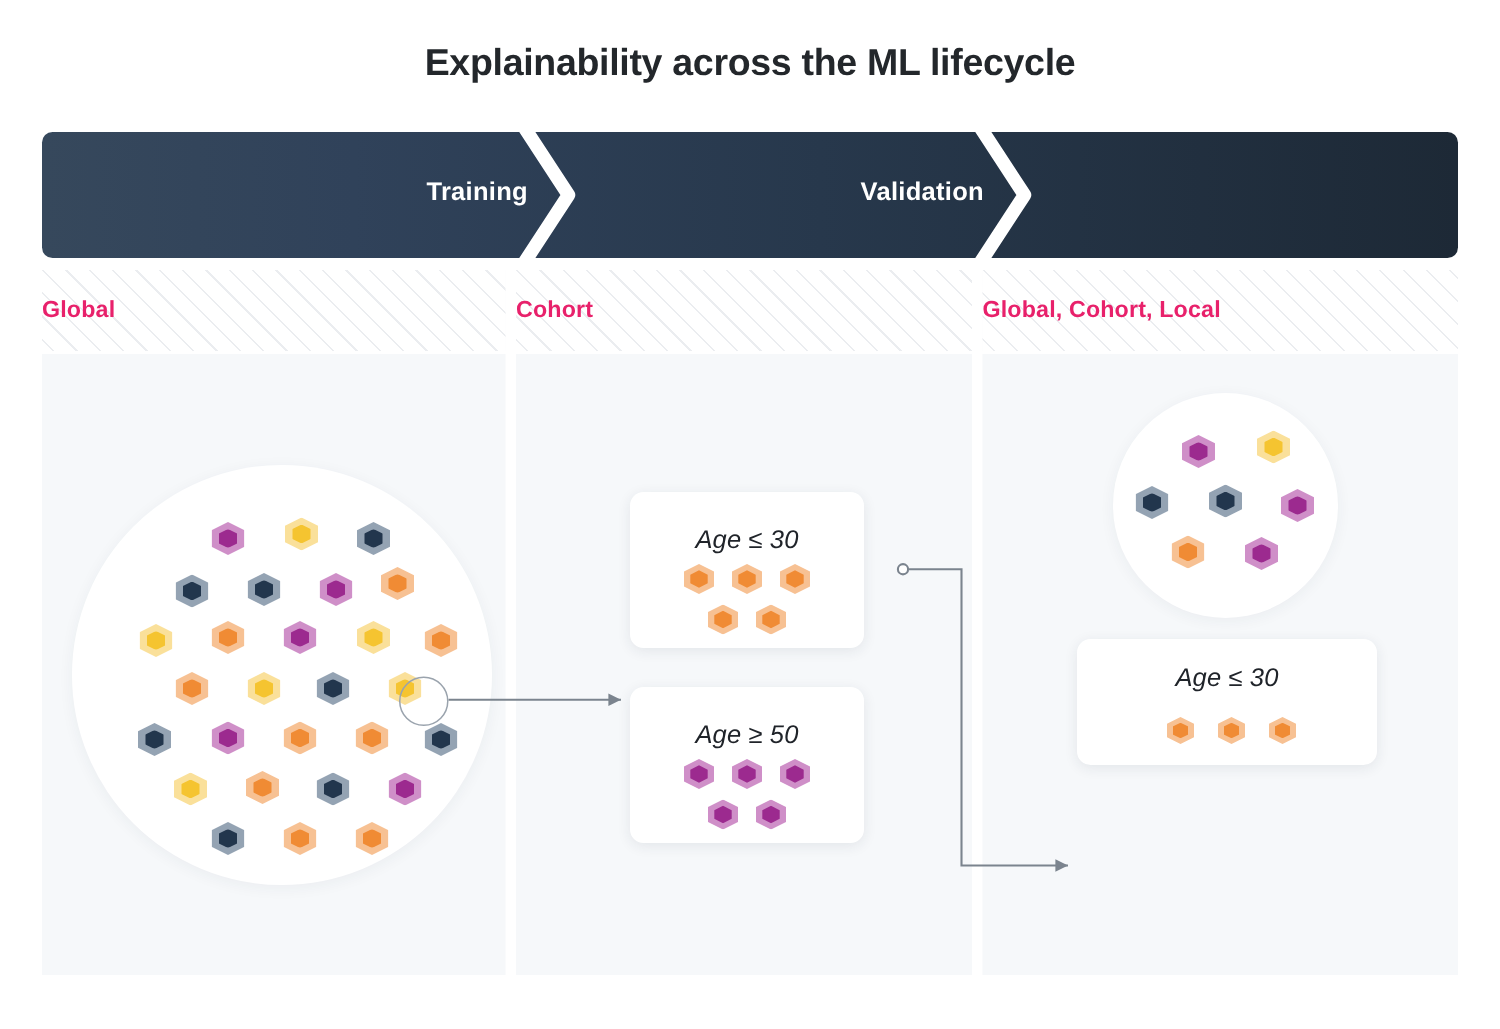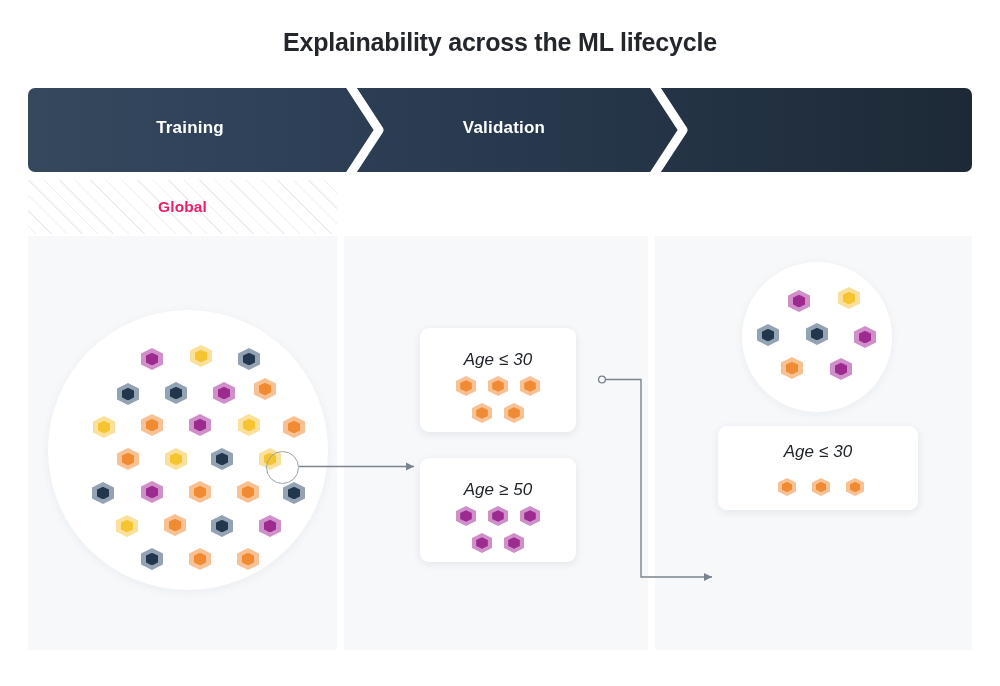--- a/index.html
+++ b/index.html
@@ -47,21 +47,21 @@
     border-radius: 7px;
     background: linear-gradient(90deg, #36485c 0%, #30425a 22%, #27384c 55%, #1d2936 100%);
     overflow: hidden;
   }
   .stage-label {
     position: absolute;
     top: 30px;
     font-size: 17px;
     font-weight: bold;
     color: #ffffff;
-    text-align: center;
+    text-align: right;
     letter-spacing: 0.2px;
   }
   .chev {
     position: absolute;
     top: -4px;
     width: 46px;
     height: 92px;
   }
 
   
@@ -86,21 +86,21 @@
       #ffffff 6px,
       #ffffff 11px
     );
   }
   .scope-label {
     position: absolute;
     top: 0;
     width: 100%;
     height: 54px;
     line-height: 54px;
-    text-align: center;
+    text-align: left;
     font-size: 15.5px;
     font-weight: bold;
     color: #e8216b;
     letter-spacing: 0.1px;
   }
 
   
   .col-panel {
     position: absolute;
     top: 148px;
@@ -202,20 +202,26 @@
     </svg>
     <svg class="chev" style="left:615px;" viewBox="0 0 46 92">
       <path d="M6 -6 L40 46 L6 98" fill="none" stroke="#ffffff" stroke-width="9" stroke-linejoin="round" stroke-linecap="butt"></path>
     </svg>
   </div>
 
   <div class="scope-band">
     <div class="scope-cell" style="left:0px;width:309px;">
       <div class="scope-label">Global</div>
     </div>
+    <div class="scope-cell" style="left:316px;width:304px;">
+      <div class="scope-label">Cohort</div>
+    </div>
+    <div class="scope-cell" style="left:627px;width:317px;">
+      <div class="scope-label">Global, Cohort, Local</div>
+    </div>
   </div>
 
   <div class="col-panel" style="left:0px;width:309px;"></div>
   <div class="col-panel" style="left:316px;width:304px;"></div>
   <div class="col-panel" style="left:627px;width:317px;"></div>
 
   <div class="cluster-circle" style="left:20px; top:222px; width:280px; height:280px;">
     <div id="training-hexes">
         <div class="hex" style="left: 93px; top: 38px; width: 22px; height: 22px; background: rgb(207, 143, 200);">
           <i style="background: rgb(156, 42, 143);"></i>

